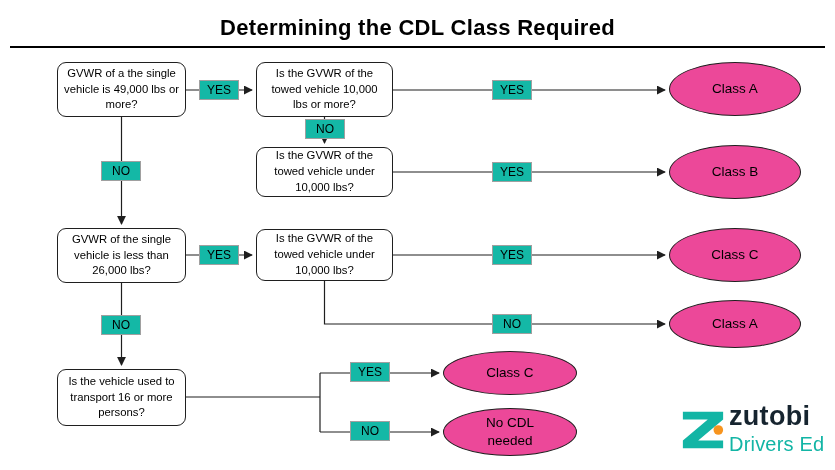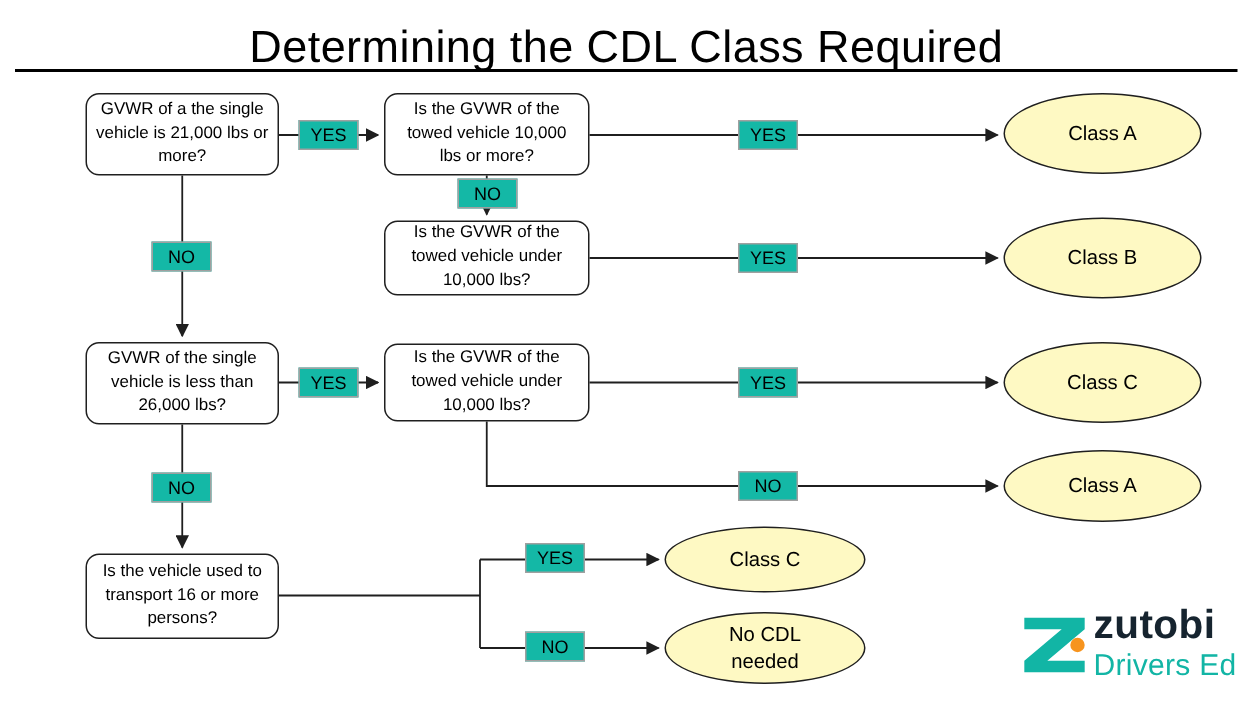--- a/index.html
+++ b/index.html
@@ -8,22 +8,22 @@
     width: 835px;
     height: 470px;
     background: #ffffff;
     font-family: "Liberation Sans", sans-serif;
     overflow: hidden;
   }
   .title {
     position: absolute;
     top: 15px; left: 0; right: 0;
     text-align: center;
-    font-size: 30px;
-    font-weight: 400;
+    font-size: 22px;
+    font-weight: 700;
     color: #000;
     letter-spacing: 0.3px;
   }
   .title-rule {
     position: absolute;
     top: 46px; left: 10px; right: 10px;
     border-top: 2px solid #000;
   }
   svg.connectors {
     position: absolute;
@@ -58,21 +58,21 @@
     display: flex;
     align-items: center;
     justify-content: center;
     font-size: 12px;
     color: #000;
     box-sizing: border-box;
   }
   .oval {
     position: absolute;
     z-index: 2;
-    background: #fef9c3;
+    background: #ec4899;
     border: 1px solid #1f1f1f;
     border-radius: 50%;
     display: flex;
     align-items: center;
     justify-content: center;
     text-align: center;
     font-size: 13.5px;
     line-height: 1.35;
     color: #000;
     white-space: pre-line;
@@ -125,21 +125,21 @@
       <path d="M324.5,281 L324.5,324 L665,324" marker-end="url(#arr)"></path>
       <path d="M121.5,283 L121.5,365" marker-end="url(#arr)"></path>
       <path d="M186,397 L320,397"></path>
       <path d="M320,373 L320,432"></path>
       <path d="M320,373 L439,373" marker-end="url(#arr)"></path>
       <path d="M320,432 L439,432" marker-end="url(#arr)"></path>
     </g>
   </svg>
 
   <div class="qbox" style="left:57px; top:62px; width:129px; height:55px;">GVWR of a the single
-vehicle is 21,000 lbs or
+vehicle is 49,000 lbs or
 more?</div>
   <div class="qbox" style="left:256px; top:62px; width:137px; height:55px;">Is the GVWR of the
 towed vehicle 10,000
 lbs or more?</div>
   <div class="qbox" style="left:256px; top:147px; width:137px; height:50px;">Is the GVWR of the
 towed vehicle under
 10,000 lbs?</div>
   <div class="qbox" style="left:57px; top:228px; width:129px; height:55px;">GVWR of the single
 vehicle is less than
 26,000 lbs?</div>

